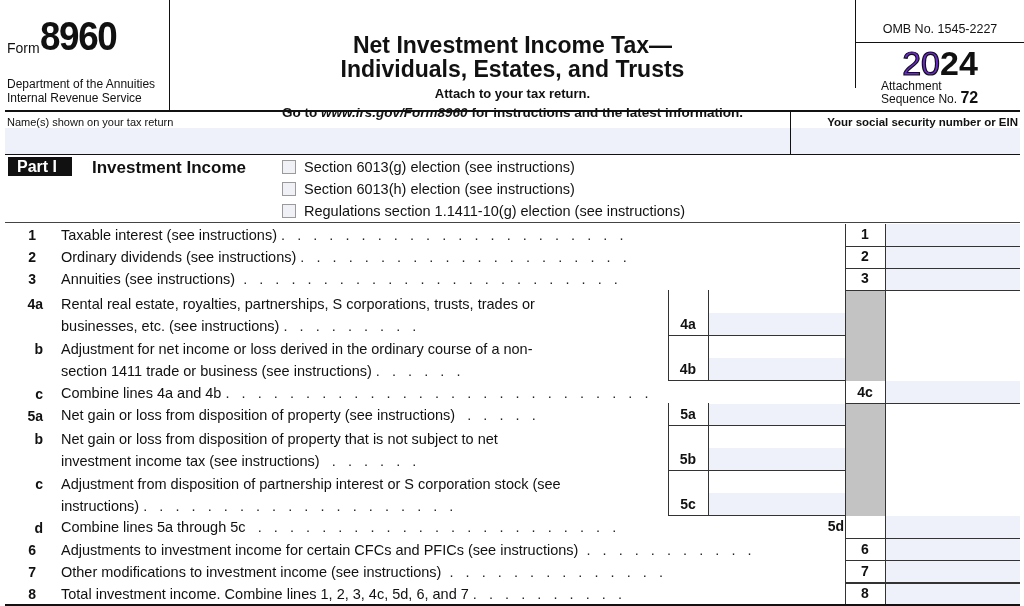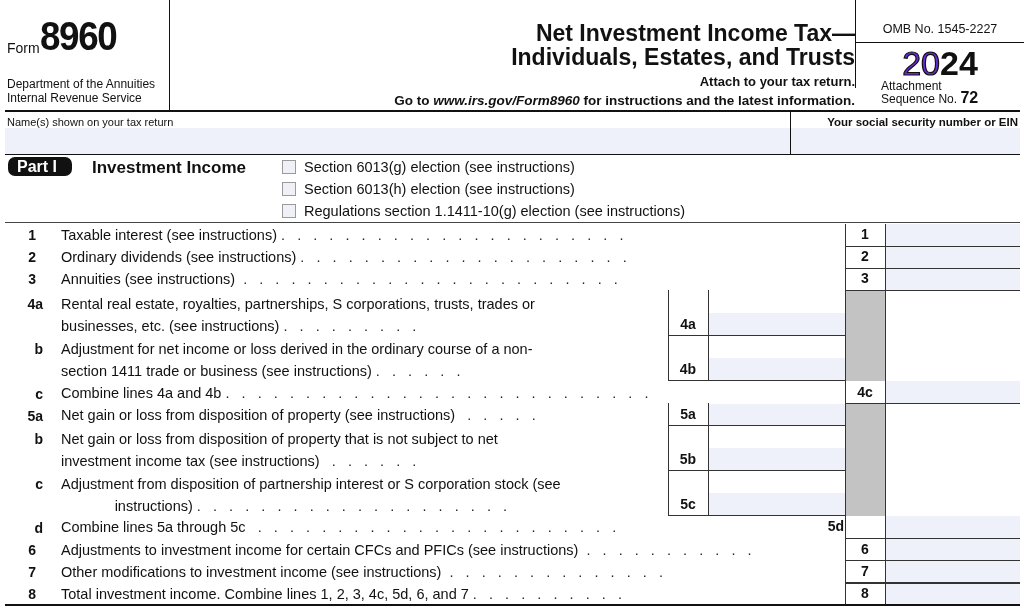--- a/index.html
+++ b/index.html
@@ -7,21 +7,21 @@
   body { font-family: "Liberation Sans", sans-serif; color: #111; position: relative; }
 
   .abs { position: absolute; }
 
   
   .hdr-left { left: 0; top: 0; width: 170px; height: 110px; border-right: 1.5px solid #111; }
   .form-word { left: 7px; top: 40px; font-size: 14px; }
   .form-num { left: 40px; top: 14px; font-size: 40px; font-weight: bold; letter-spacing: -1.5px; transform: scaleX(0.92); transform-origin: left; }
   .dept { left: 7px; top: 77px; font-size: 12px; line-height: 14px; }
 
-  .hdr-center { left: 170px; top: 4px; width: 685px; height: 78px; text-align: right; }
+  .hdr-center { left: 170px; top: 16px; width: 685px; height: 78px; text-align: center; }
   .title1 { position: absolute; left: 0; right: 0; top: 17px; font-size: 23px; font-weight: bold; line-height: 24px; }
   .title2 { position: absolute; left: 0; right: 0; top: 41px; font-size: 23px; font-weight: bold; line-height: 24px; }
   .attach { position: absolute; left: 0; right: 0; top: 70px; font-size: 13px; font-weight: bold; }
   .goto { position: absolute; left: 0; right: 0; top: 89px; font-size: 13.5px; font-weight: bold; }
   .goto i { font-style: italic; }
 
   .hdr-right { left: 855px; top: 0; width: 169px; height: 88px; border-left: 1.5px solid #111; }
   .omb { position: absolute; left: 0; right: 0; top: 22px; text-align: center; font-size: 12.5px; }
   .omb-line { position: absolute; left: 0; right: 0; top: 42px; border-top: 1.2px solid #111; }
   .year { position: absolute; left: 0; right: 0; top: 44px; text-align: center; font-size: 34px; font-weight: bold; line-height: 38px; }
@@ -33,21 +33,21 @@
 
   
   .name-row { left: 5px; top: 112px; width: 1015px; height: 43px; border-bottom: 1.5px solid #111; }
   .name-label { position: absolute; left: 2px; top: 4px; font-size: 11px; }
   .name-field { position: absolute; left: 0; top: 16px; width: 785px; height: 26px; background: #eef0fa; }
   .ssn-col { position: absolute; left: 785px; top: 0; width: 230px; height: 42px; border-left: 1.2px solid #111; }
   .ssn-label { position: absolute; right: 2px; top: 4px; font-size: 11.5px; font-weight: bold; }
   .ssn-field { position: absolute; left: 0; top: 16px; right: 0; height: 26px; background: #eef0fa; }
 
   
-  .part-tag { left: 8px; top: 157px; width: 64px; height: 19px; background: #111; color: #fff; font-size: 16px; font-weight: bold; padding-left: 9px; line-height: 19px; border-radius: 7px; }
+  .part-tag { left: 8px; top: 157px; width: 64px; height: 19px; background: #111; color: #fff; font-size: 16px; font-weight: bold; padding-left: 9px; line-height: 19px; }
   .part-title { left: 92px; top: 158px; font-size: 17px; font-weight: bold; }
   .elect { left: 282px; font-size: 14.5px; display: flex; align-items: center; }
   .cb { width: 14px; height: 14px; border: 1px solid #9a9a9a; background: #f0f1f6; margin-right: 8px; display: inline-block; }
   .part-bottom { left: 5px; top: 222px; width: 1015px; border-top: 1.5px solid #444; }
 
   
   .ln-num { font-size: 14px; font-weight: bold; text-align: right; width: 28px; }
   .ln-text { font-size: 14.5px; line-height: 22px; white-space: nowrap; }
   .dots { letter-spacing: 0; color: #222; }
   .box-label { position: absolute; font-size: 14px; font-weight: bold; text-align: center; }
@@ -172,21 +172,21 @@
 <div class="abs ln-num" style="left:15px; top:431px; width:28px;">b</div>
 <div class="abs ln-text" style="left:61px; top:428px;">
   <div>Net gain or loss from disposition of property that is not subject to net</div>
   <div><span>investment income tax (see instructions)</span><span class="dots">&nbsp;&nbsp;&nbsp;.&nbsp;&nbsp;&nbsp;.&nbsp;&nbsp;&nbsp;.&nbsp;&nbsp;&nbsp;.&nbsp;&nbsp;&nbsp;.&nbsp;&nbsp;&nbsp;.</span></div>
 </div>
 <div class="box-label" style="left:668px; top:451px; width:40px;">5b</div>
 <div class="amt" style="left:709px; top:448px; width:136px; height:22px;"></div>
 <div class="hline" style="left:668px; top:470px; width:177px;"></div>
 
 <div class="abs ln-num" style="left:15px; top:476px; width:28px;">c</div>
-<div class="abs ln-text" style="left:61px; top:473px;text-align:center;">
+<div class="abs ln-text" style="left:61px; top:473px;">
   <div>Adjustment from disposition of partnership interest or S corporation stock (see</div>
   <div><span>instructions)</span><span class="dots"> .&nbsp;&nbsp;&nbsp;.&nbsp;&nbsp;&nbsp;.&nbsp;&nbsp;&nbsp;.&nbsp;&nbsp;&nbsp;.&nbsp;&nbsp;&nbsp;.&nbsp;&nbsp;&nbsp;.&nbsp;&nbsp;&nbsp;.&nbsp;&nbsp;&nbsp;.&nbsp;&nbsp;&nbsp;.&nbsp;&nbsp;&nbsp;.&nbsp;&nbsp;&nbsp;.&nbsp;&nbsp;&nbsp;.&nbsp;&nbsp;&nbsp;.&nbsp;&nbsp;&nbsp;.&nbsp;&nbsp;&nbsp;.&nbsp;&nbsp;&nbsp;.&nbsp;&nbsp;&nbsp;.&nbsp;&nbsp;&nbsp;.&nbsp;&nbsp;&nbsp;.</span></div>
 </div>
 <div class="box-label" style="left:668px; top:496px; width:40px;">5c</div>
 <div class="amt" style="left:709px; top:493px; width:136px; height:22px;"></div>
 <div class="hline" style="left:668px; top:515px; width:177px;"></div>
 
 <div class="abs ln-num" style="left:15px; top:520px; width:28px;">d</div>
 <div class="abs ln-text" style="left:61px; top:516px;"><span>Combine lines 5a through 5c</span><span class="dots">&nbsp;&nbsp;&nbsp;.&nbsp;&nbsp;&nbsp;.&nbsp;&nbsp;&nbsp;.&nbsp;&nbsp;&nbsp;.&nbsp;&nbsp;&nbsp;.&nbsp;&nbsp;&nbsp;.&nbsp;&nbsp;&nbsp;.&nbsp;&nbsp;&nbsp;.&nbsp;&nbsp;&nbsp;.&nbsp;&nbsp;&nbsp;.&nbsp;&nbsp;&nbsp;.&nbsp;&nbsp;&nbsp;.&nbsp;&nbsp;&nbsp;.&nbsp;&nbsp;&nbsp;.&nbsp;&nbsp;&nbsp;.&nbsp;&nbsp;&nbsp;.&nbsp;&nbsp;&nbsp;.&nbsp;&nbsp;&nbsp;.&nbsp;&nbsp;&nbsp;.&nbsp;&nbsp;&nbsp;.&nbsp;&nbsp;&nbsp;.&nbsp;&nbsp;&nbsp;.&nbsp;&nbsp;&nbsp;.</span></div>
 <div class="box-label" style="left:816px; top:518px; width:40px;">5d</div>

